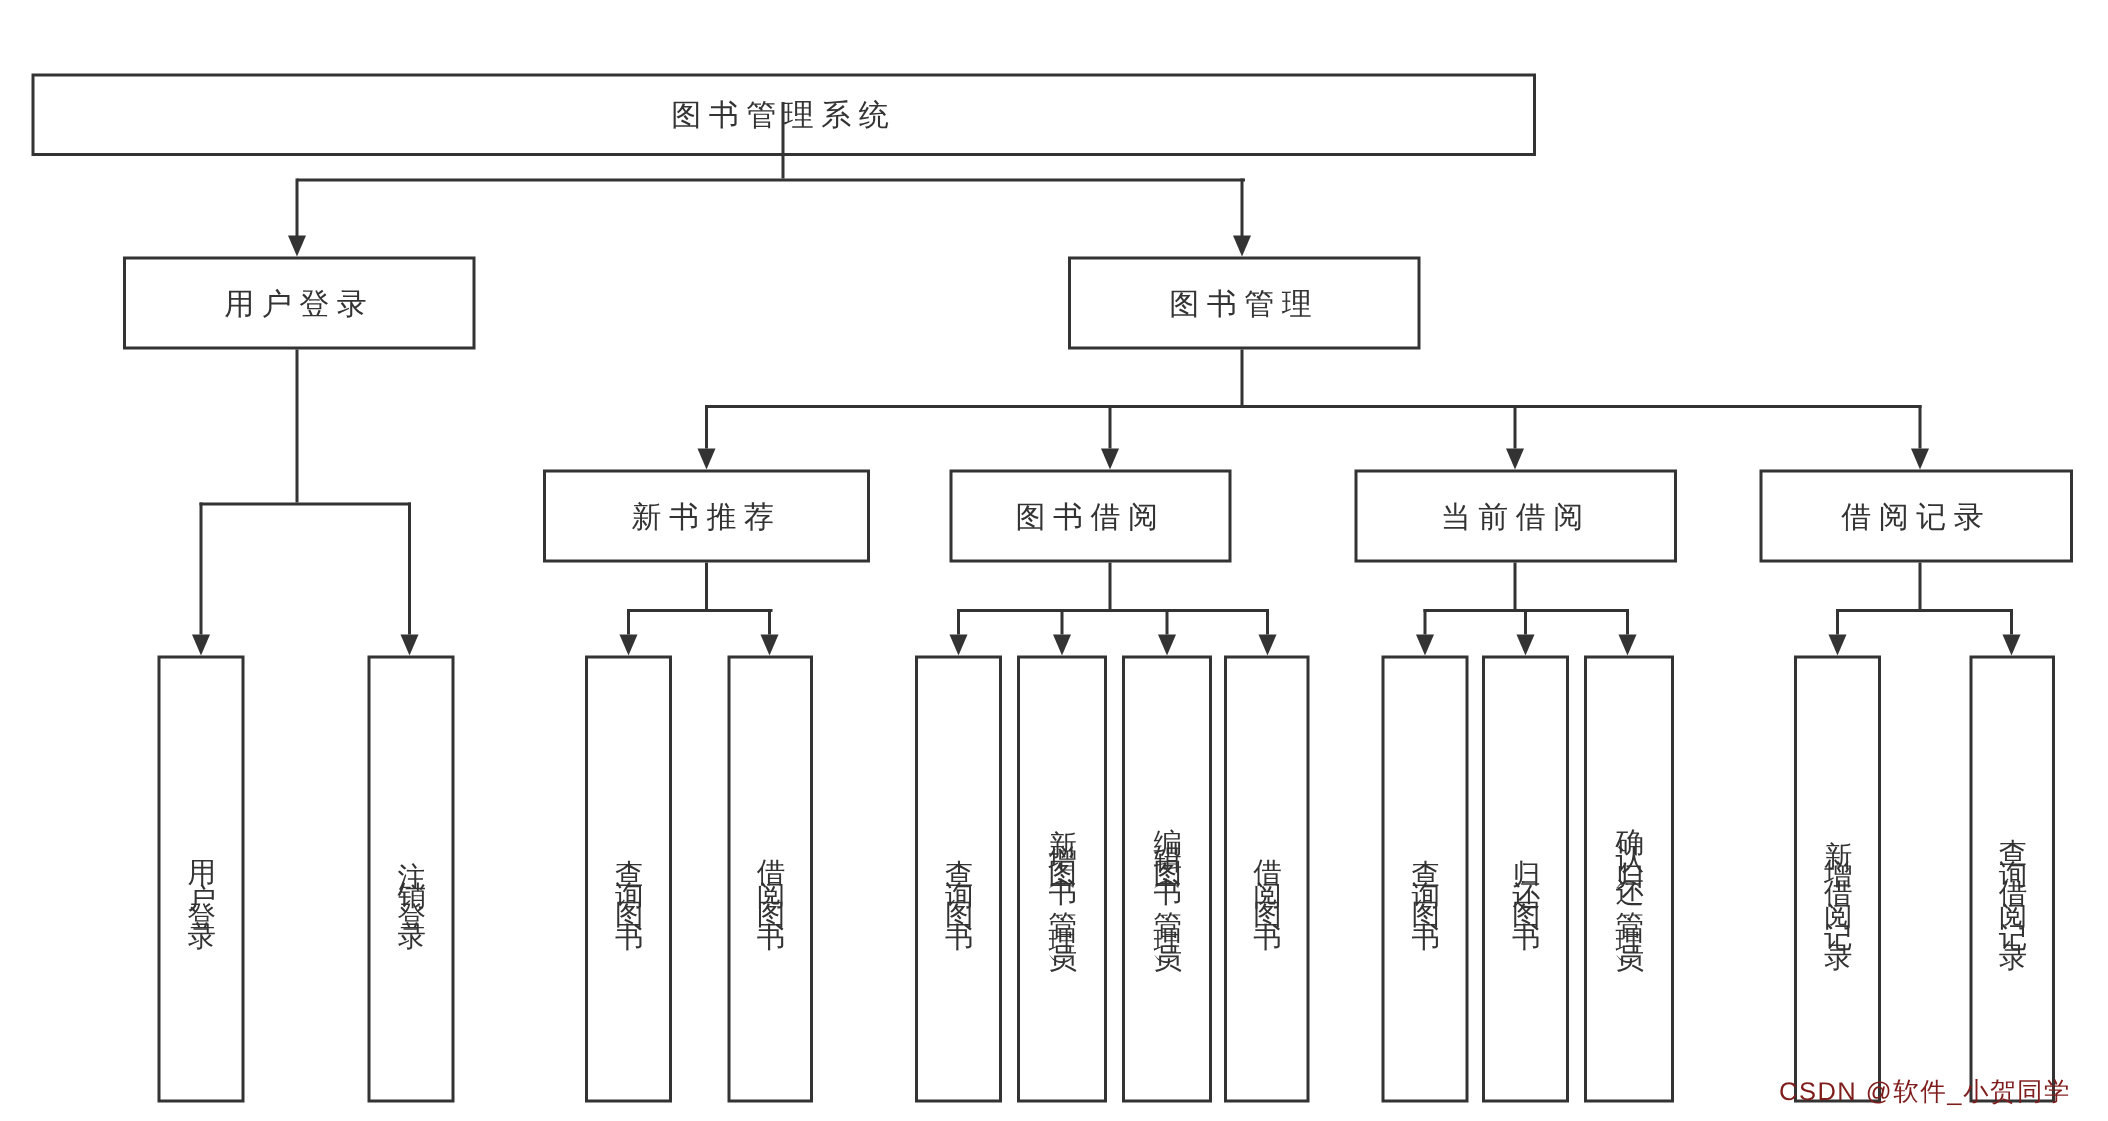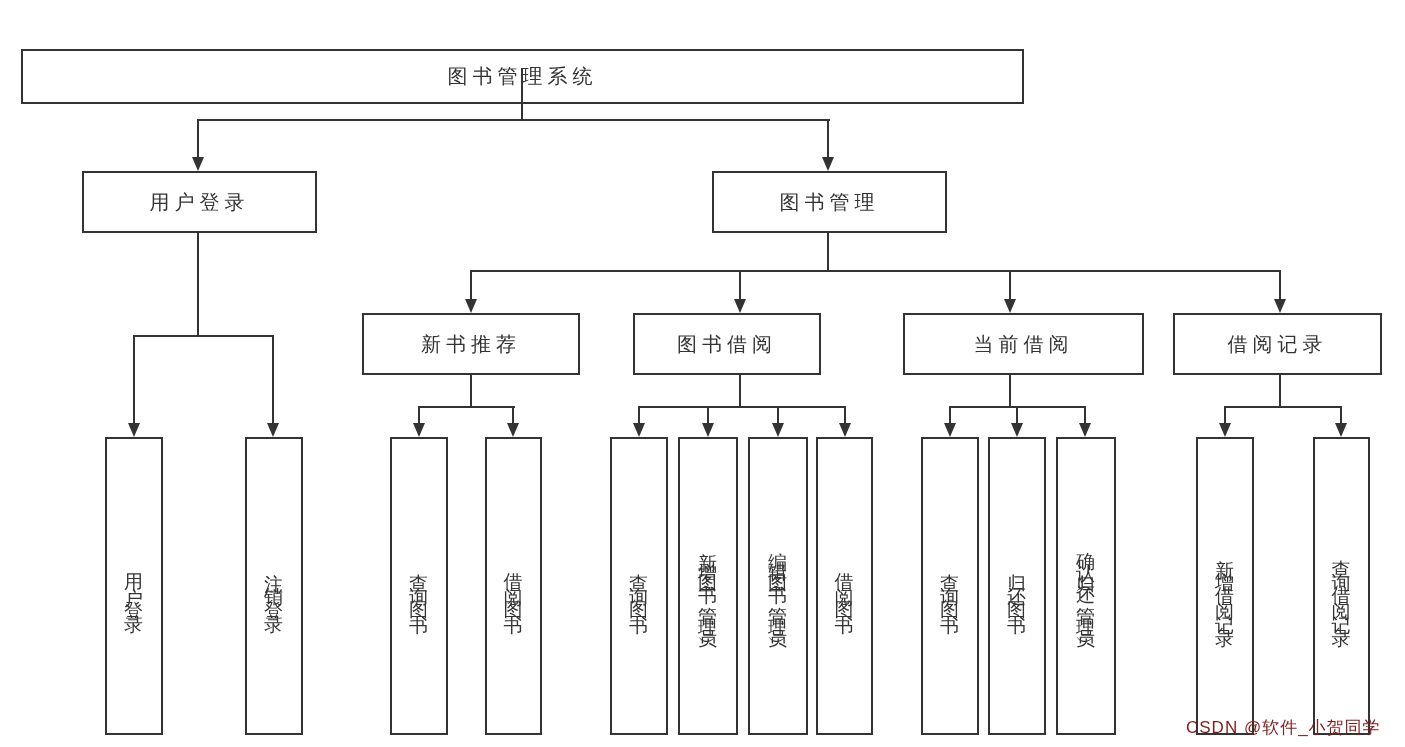--- a/index.html
+++ b/index.html
@@ -74,21 +74,21 @@
   <div class="node" style="left:362px; top:313px; width:218px; height:62px;">
     <span class="hlabel">新书推荐</span>
   </div>
 
   <div class="node" style="left:712px; top:171px; width:235px; height:62px;">
     <span class="hlabel">图书管理</span>
   </div>
   <div class="node" style="left:633px; top:313px; width:188px; height:62px;">
     <span class="hlabel">图书借阅</span>
   </div>
-  <div class="node" style="left:903px; top:313px; width:241px; height:62px;">
+  <div class="node" style="left:903px; top:313px; width:215px; height:62px;">
     <span class="hlabel">当前借阅</span>
   </div>
   <div class="node" style="left:1173px; top:313px; width:209px; height:62px;">
     <span class="hlabel">借阅记录</span>
   </div>
 
   <div class="node vnode" style="left:105px; top:437px; width:58px; height:298px;">
     <span class="vtext">用户登录</span>
   </div>
   <div class="node vnode" style="left:245px; top:437px; width:58px; height:298px;">

